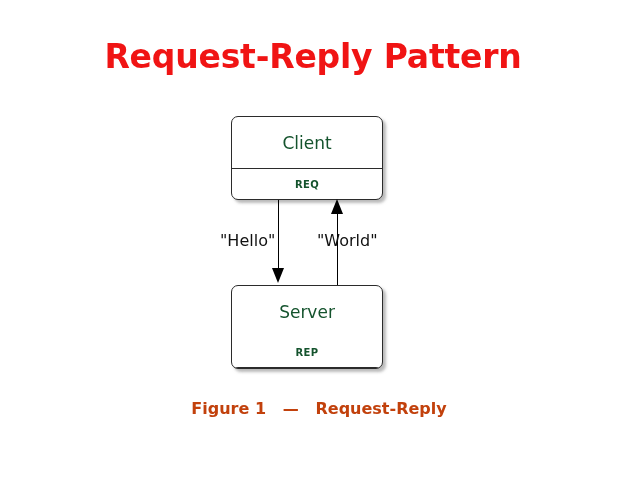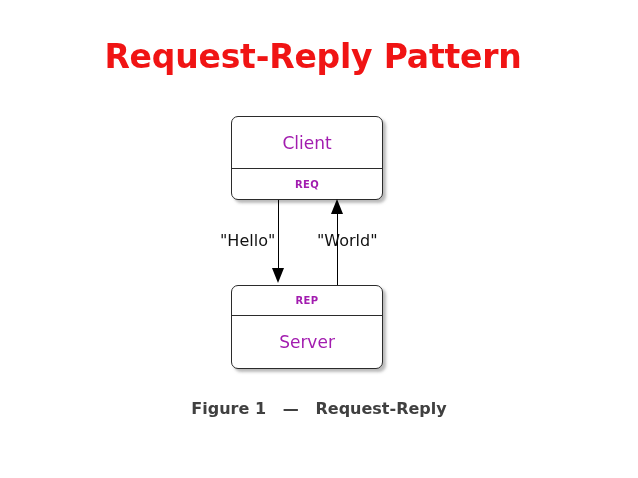--- a/index.html
+++ b/index.html
@@ -72,21 +72,21 @@
     left: 231px;
     top: 285px;
     width: 152px;
     height: 84px;
   }
 
   .node-cell {
     box-sizing: border-box;
     width: 100%;
     text-align: center;
-    color: #a21caf;
+    color: #14532d;
     display: flex;
     align-items: center;
     justify-content: center;
   }
 
   .cell-name {
     height: 52px;
     font-size: 17px;
     font-weight: normal;
   }
@@ -164,41 +164,41 @@
   
   #figure-caption {
     position: absolute;
     left: 0;
     top: 399px;
     width: 638px;
     text-align: center;
     font-family: "DejaVu Sans", sans-serif;
     font-size: 16px;
     font-weight: bold;
-    color: #404040;
+    color: #c2410c;
     white-space: pre;
   }
 </style>
 </head>
 <body>
 
 <div id="slide">
 
   <div id="slide-title">Request-Reply Pattern</div>
 
   <div id="diagram">
 
     <div id="client-box" class="node-box">
       <div class="node-cell cell-name cell-divider-below">Client</div>
       <div class="node-cell cell-socket">REQ</div>
     </div>
 
     <div id="server-box" class="node-box">
+      <div class="node-cell cell-name">Server</div>
       <div class="node-cell cell-socket cell-divider-below">REP</div>
-      <div class="node-cell cell-name">Server</div>
     </div>
 
     <div id="req-arrow-line" class="arrow-line"></div>
     <div id="req-arrow-head" class="arrow-head"></div>
     <div id="hello-label" class="arrow-label">"Hello"</div>
 
     <div id="rep-arrow-line" class="arrow-line"></div>
     <div id="rep-arrow-head" class="arrow-head"></div>
     <div id="world-label" class="arrow-label">"World"</div>
 

